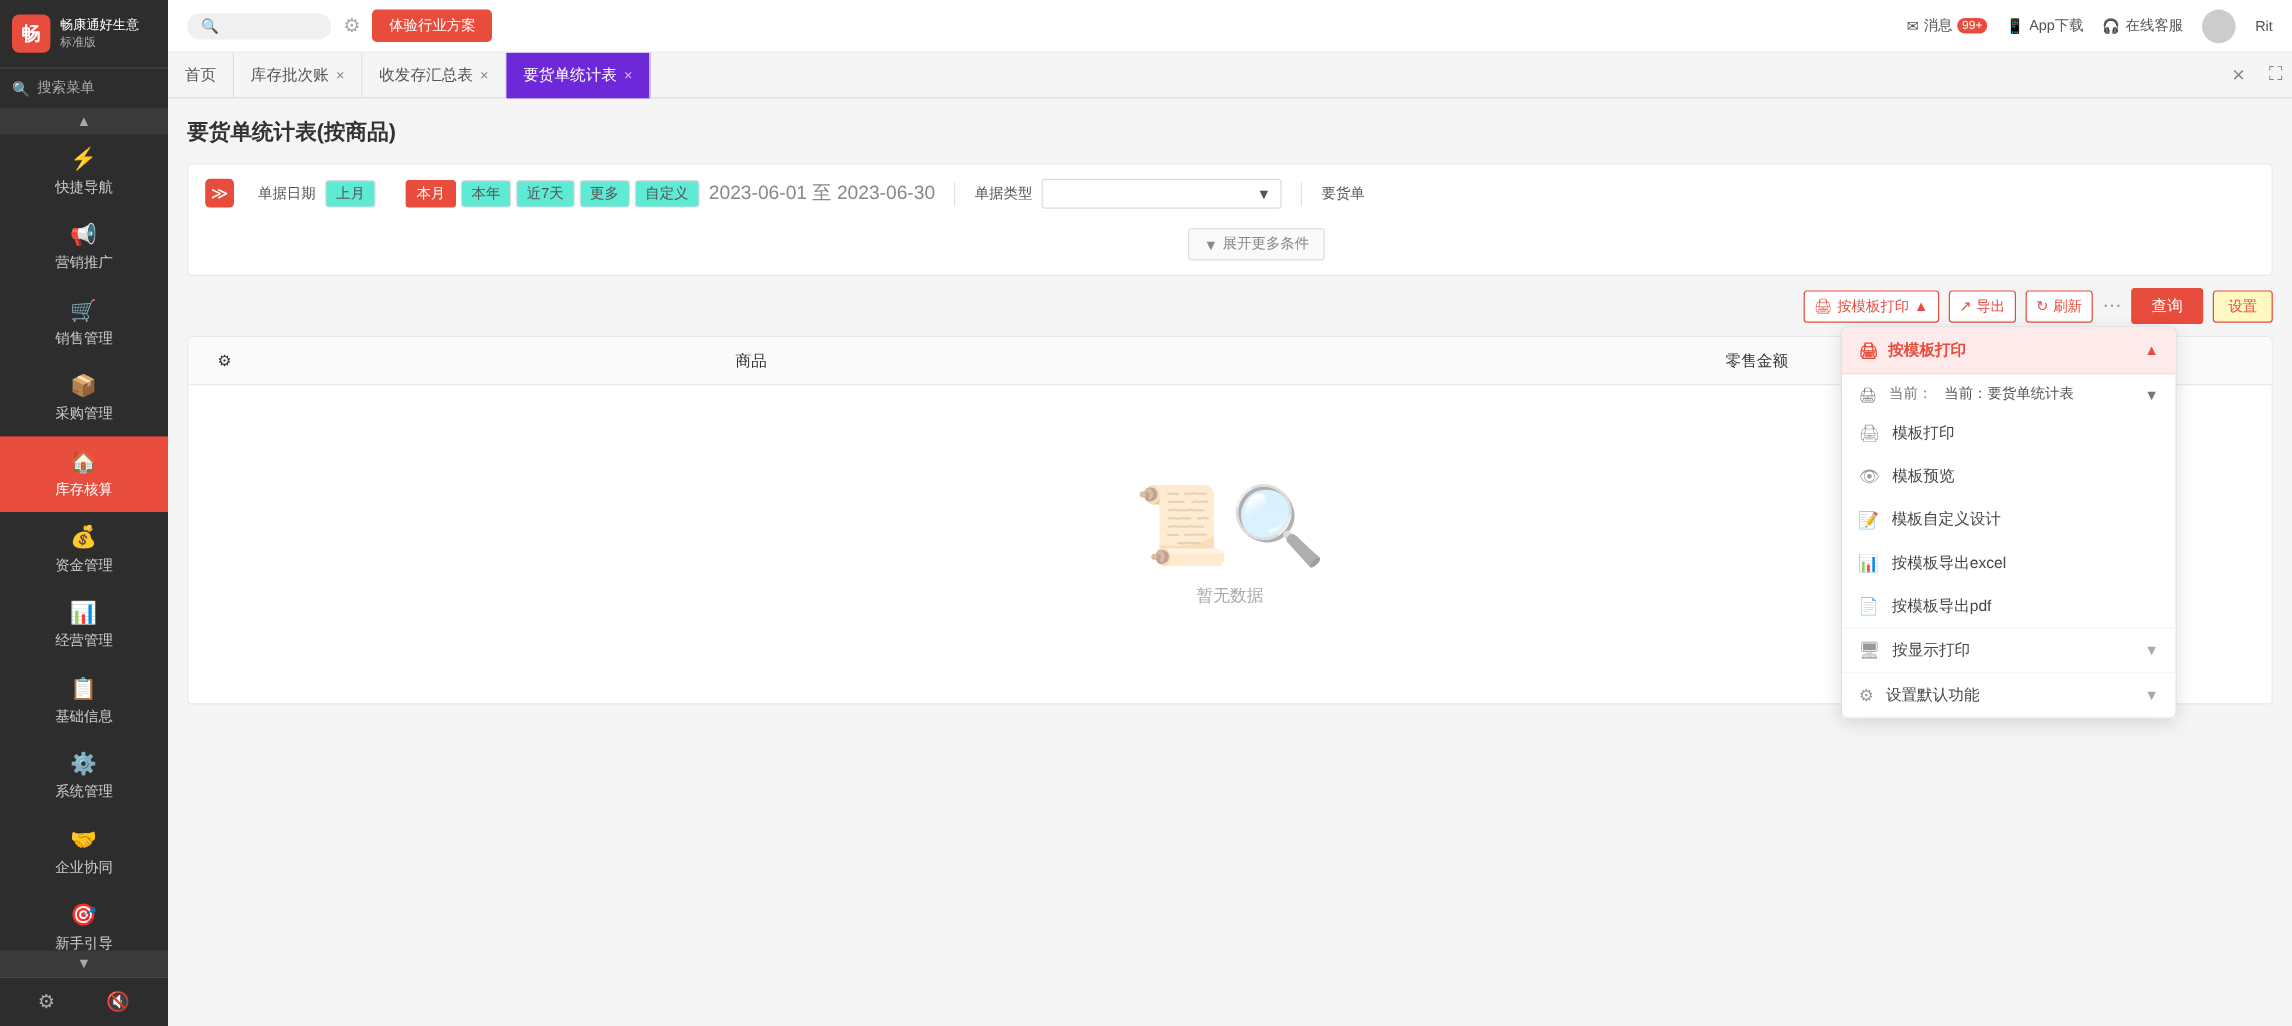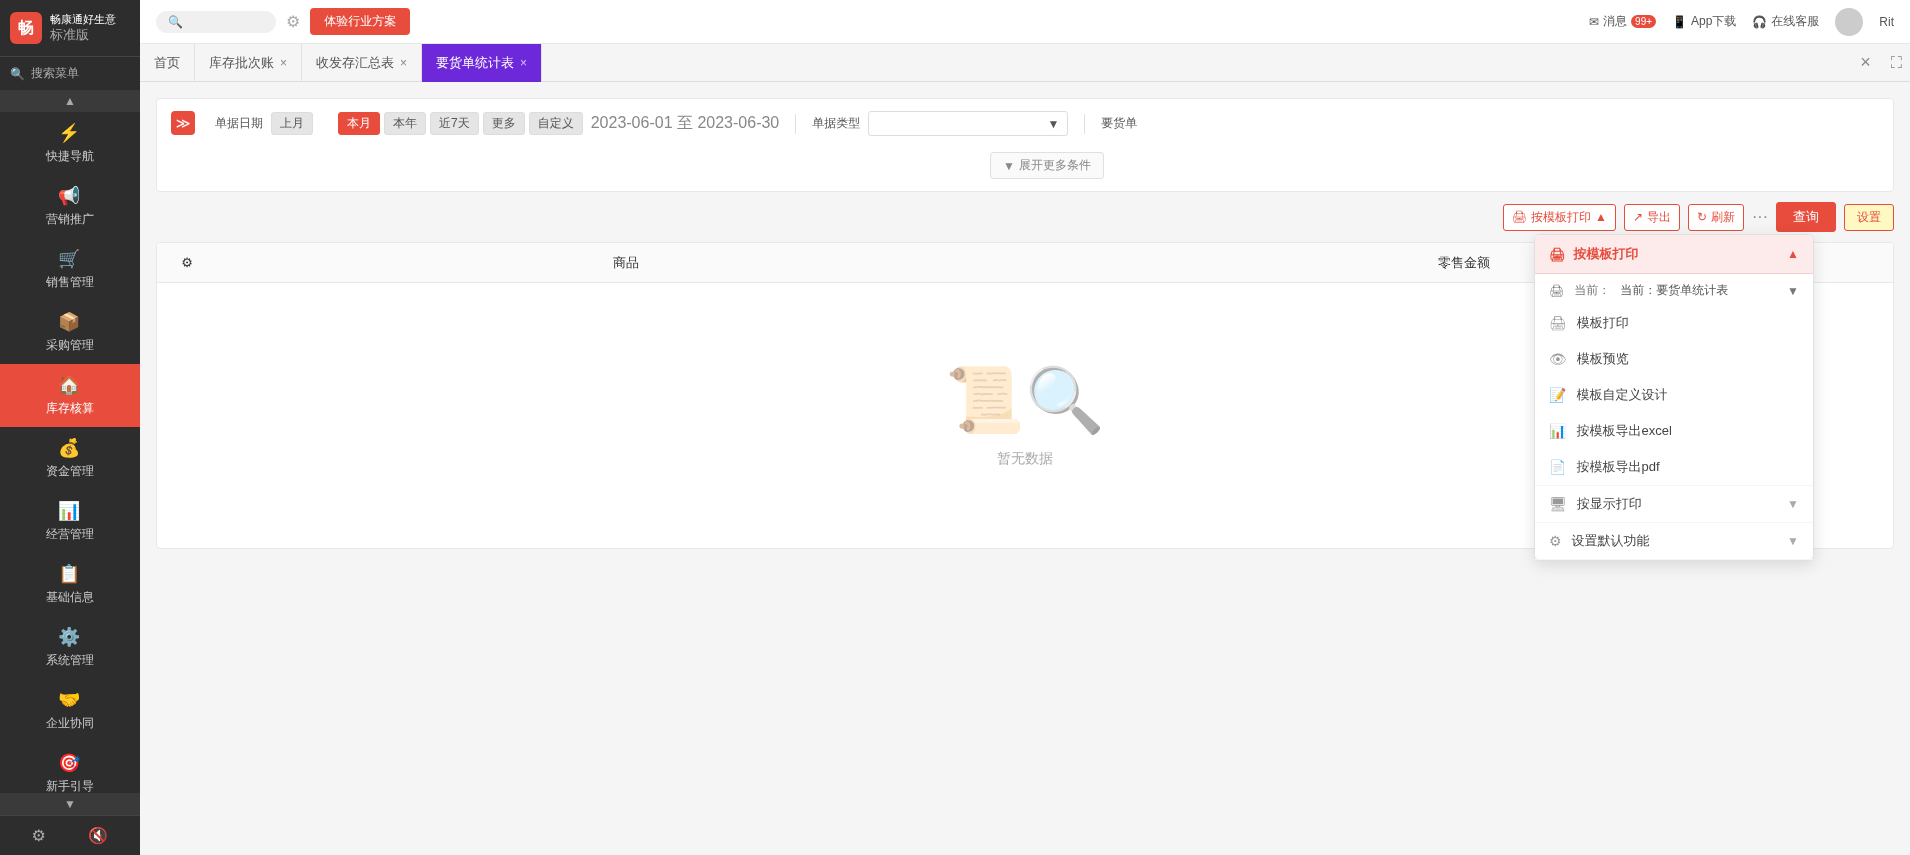--- a/index.html
+++ b/index.html
@@ -34,21 +34,21 @@
       color: white;
       font-size: 16px;
       font-weight: bold;
     }
     .sidebar-brand-text {
       font-size: 11px;
       color: #fff;
       line-height: 1.3;
     }
     .sidebar-brand-sub {
-      font-size: 13px;
+      font-size: 10px;
       color: #aaa;
     }
     .sidebar-search {
       padding: 8px 10px;
       display: flex;
       align-items: center;
       gap: 6px;
       color: #aaa;
       cursor: pointer;
       font-size: 12px;
@@ -245,21 +245,21 @@
       display: flex;
       gap: 4px;
       align-items: center;
     }
     .date-btn {
       padding: 2px 8px;
       border: 1px solid #ddd;
       border-radius: 3px;
       font-size: 12px;
       cursor: pointer;
-      background: #e5e5e5;
+      background: #5eead4;
       color: #555;
     }
     .date-btn.active {
       background: #e74c3c;
       color: white;
       border-color: #e74c3c;
       margin-left: 21px;
     }
     .date-range {
       font-size: 16px;
@@ -563,20 +563,21 @@
     </div>
     <div class="tab active">
       <span>要货单统计表</span>
       <span class="tab-close">×</span>
     </div>
     <div class="tabbar-close-btn">×</div>
     <div class="tabbar-expand-btn">⛶</div>
   </div>
 
   <div class="page-content">
+    <div class="page-title">要货单统计表(按商品)</div>
 
     <div style="background:#fff;border:1px solid #e8e8e8;border-radius:4px;padding:12px 14px;margin-bottom:10px;">
       <div style="display:flex;align-items:flex-start;gap:10px;">
         <button class="filter-expand-btn">≫</button>
         <div style="display:flex;flex-direction:column;gap:8px;flex:1;">
           <div style="display:flex;align-items:center;gap:8px;flex-wrap:wrap;">
             <span class="filter-label">单据日期</span>
             <div class="date-btns">
               <button class="date-btn">上月</button>
               <button class="date-btn active">本月</button>

